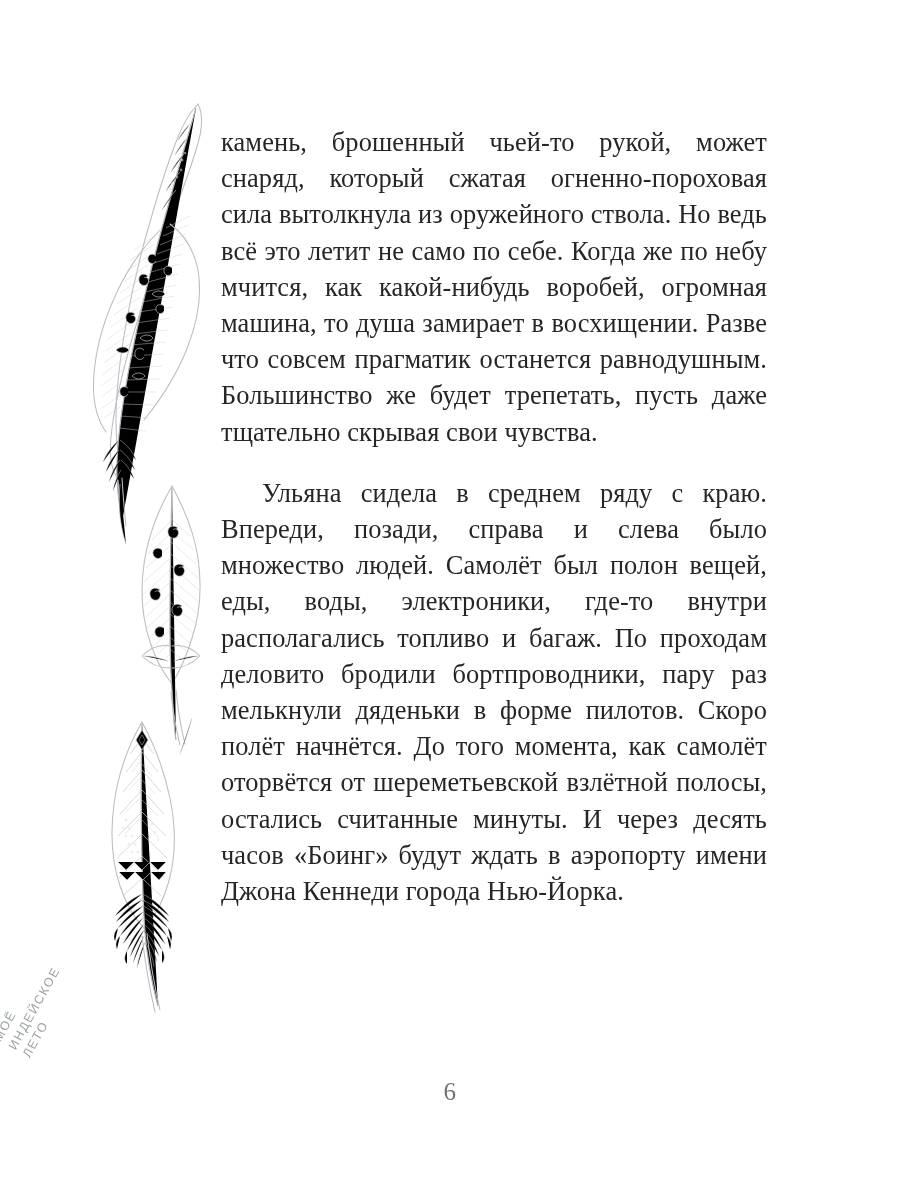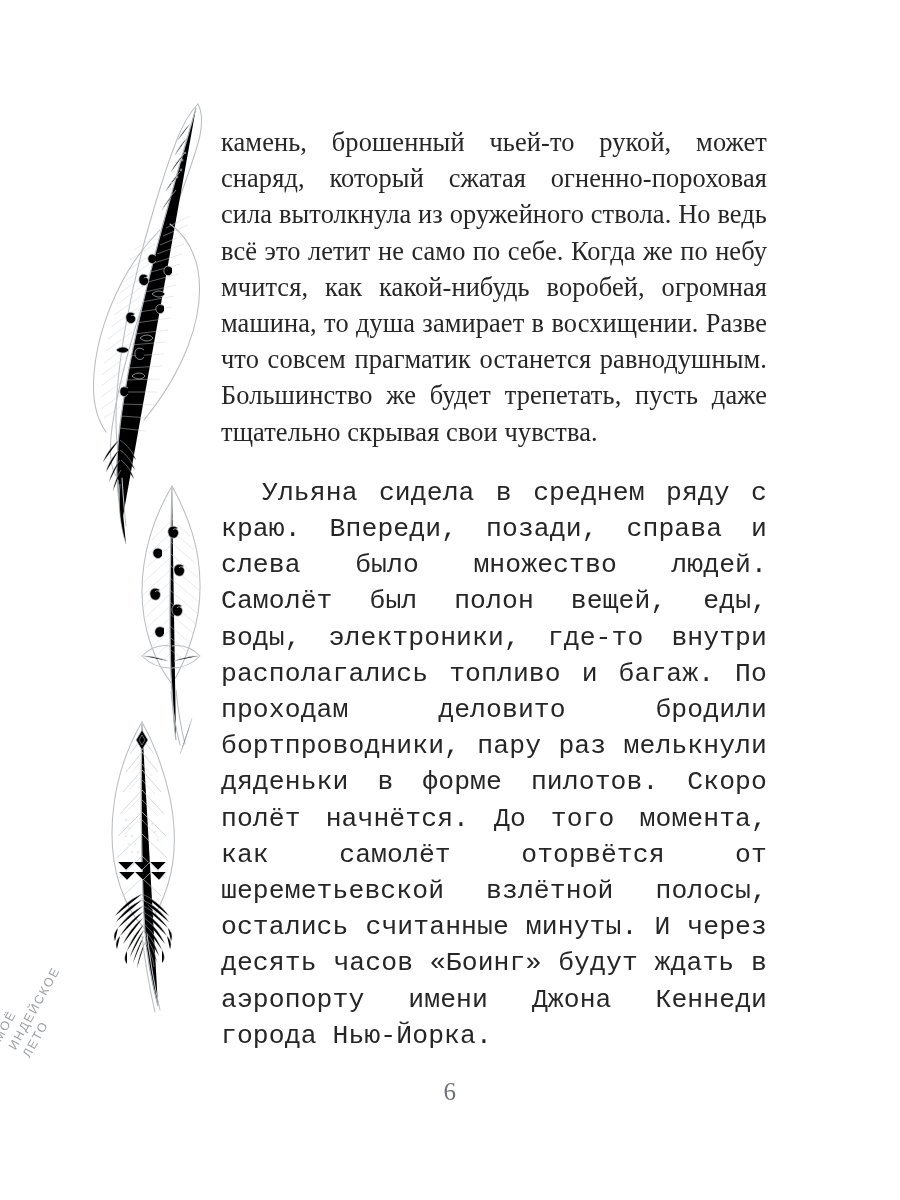--- a/index.html
+++ b/index.html
@@ -64,21 +64,20 @@
     letter-spacing: 0.1px;
     -webkit-font-smoothing: antialiased;
   }
 
   .body-par + .body-par {
     margin-top: 25px;
   }
 
   .body-par.indented {
     text-indent: 41px;
-    font-family: Liberation Mono, monospace;
   }
 
   
   #series-mark {
     position: absolute;
     left: 85px;
     top: 962px;
     width: 120px;
     height: 140px;
     pointer-events: none;

